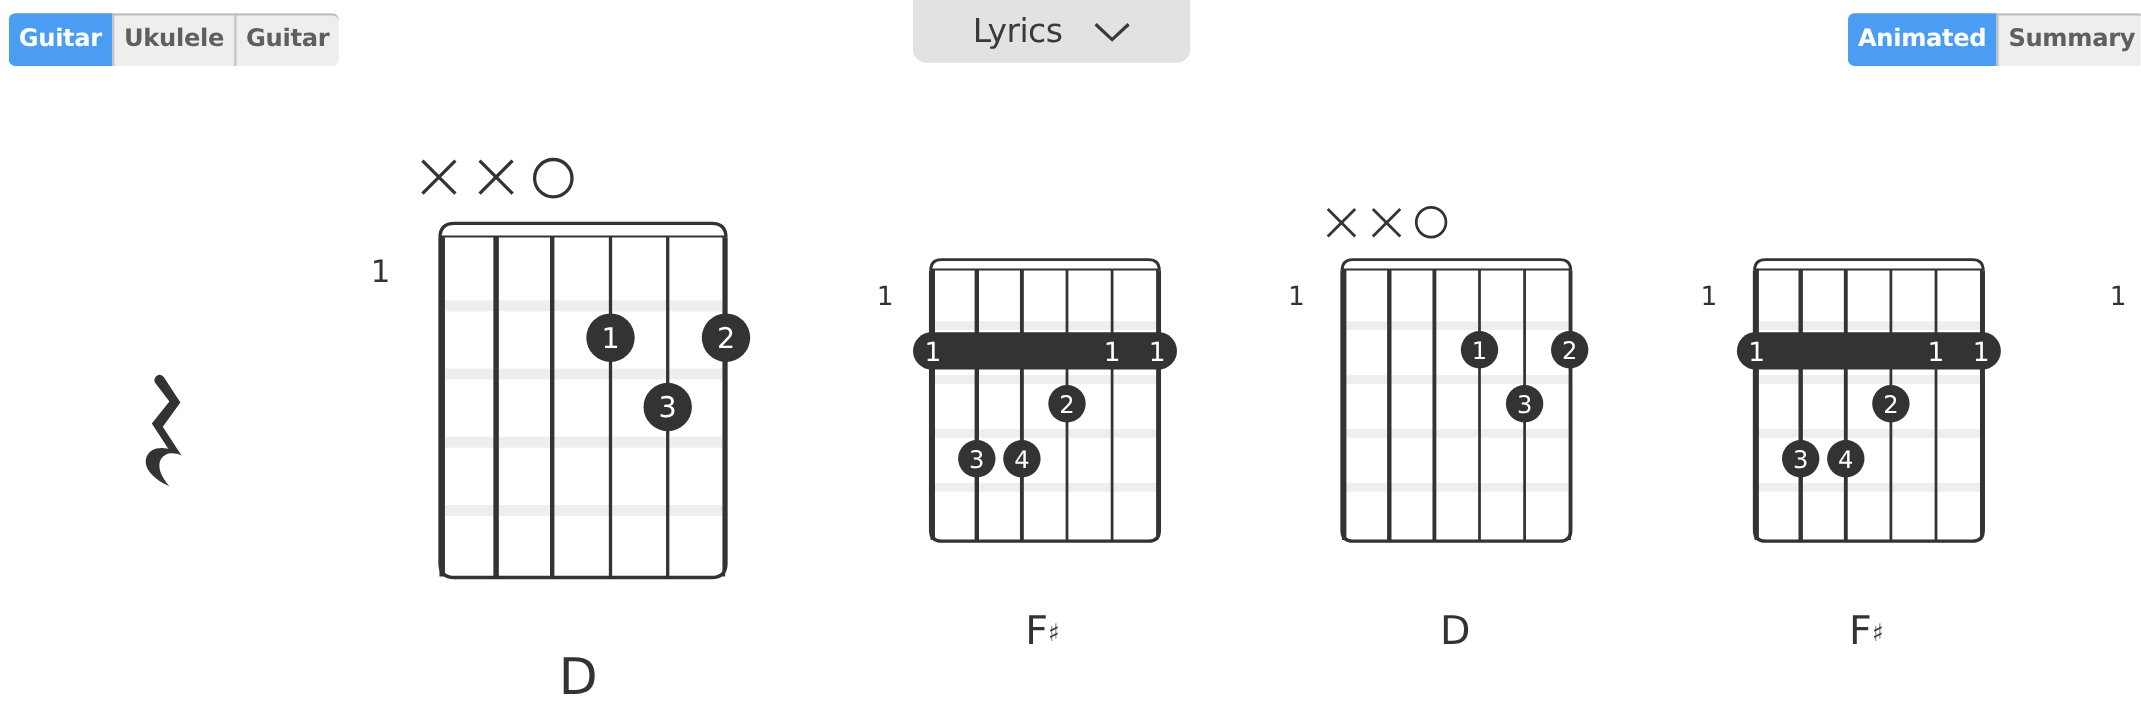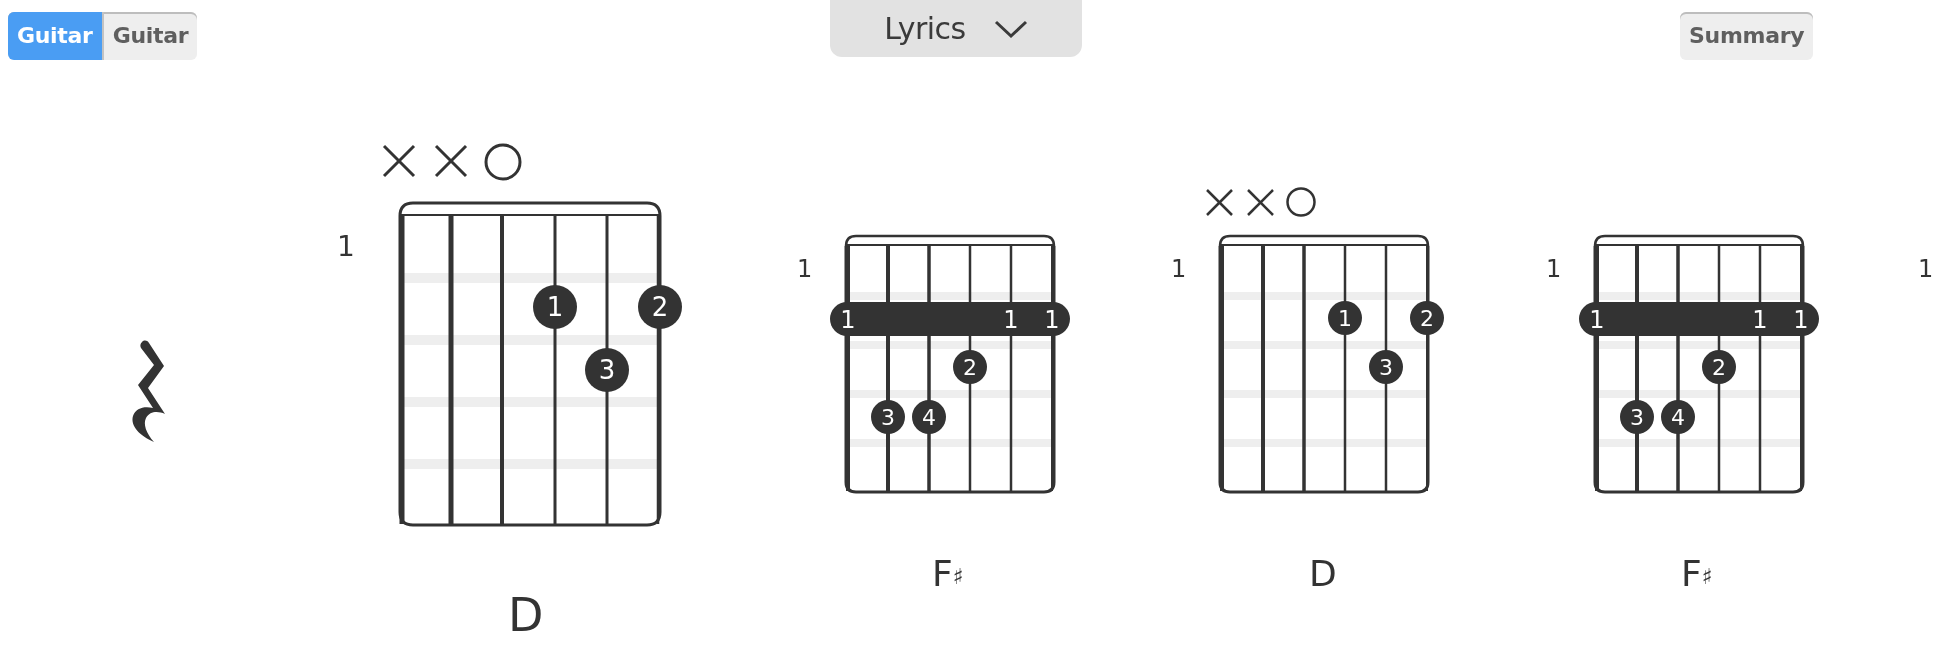--- a/index.html
+++ b/index.html
@@ -36,31 +36,33 @@
   .chordname { position: absolute; font-size: 40px; color: #333; letter-spacing: -1px; }
   .chordname.small { font-size: 36px; }
   .sharp { font-size: 22px; vertical-align: 2px; margin-left: 1px; }
   #rest { position: absolute; left: 128px; top: 338px; }
 </style>
 </head>
 <body>
 
 <div id="instr-tabs" class="seg">
   <div class="btn active">Guitar</div>
+  <div class="btn">Ukulele</div>
   <div class="btn">Guitar</div>
 </div>
 
 <div id="lyrics-dd">
   <span class="lbl">Lyrics</span>
   <svg viewBox="0 0 34 20">
     <polyline points="2,3 17,17 32,3" fill="none" stroke="#3a3a3a" stroke-width="3"></polyline>
   </svg>
 </div>
 
 <div id="view-tabs" class="seg">
+  <div class="btn active">Animated</div>
   <div class="btn">Summary</div>
 </div>
 
 <svg id="rest" width="50" height="110" viewBox="0 0 50 110">
   <path d="M14,4 C16,2 19,2 21,5 L36,28 L20,50 L37,76 C30,73 22,73 18,80 C15,86 18,95 26,104 C12,98 2,88 5,78 C8,70 16,68 25,70 L10,47 L26,27 L13,10 C12,8 12,6 14,4 Z" fill="#333"></path>
 </svg>
 
 <svg class="chord-svg" width="1946" height="650">
 
   <g>

